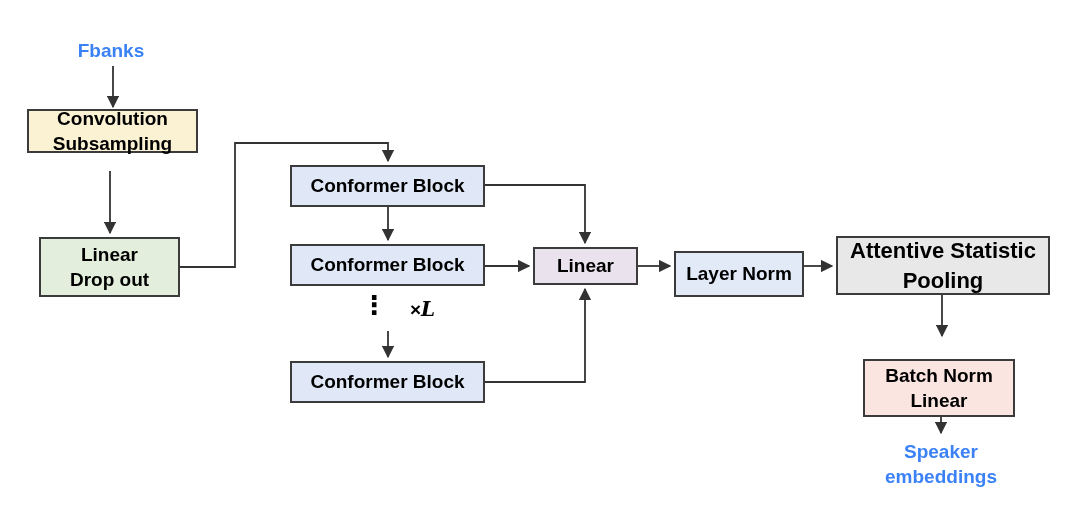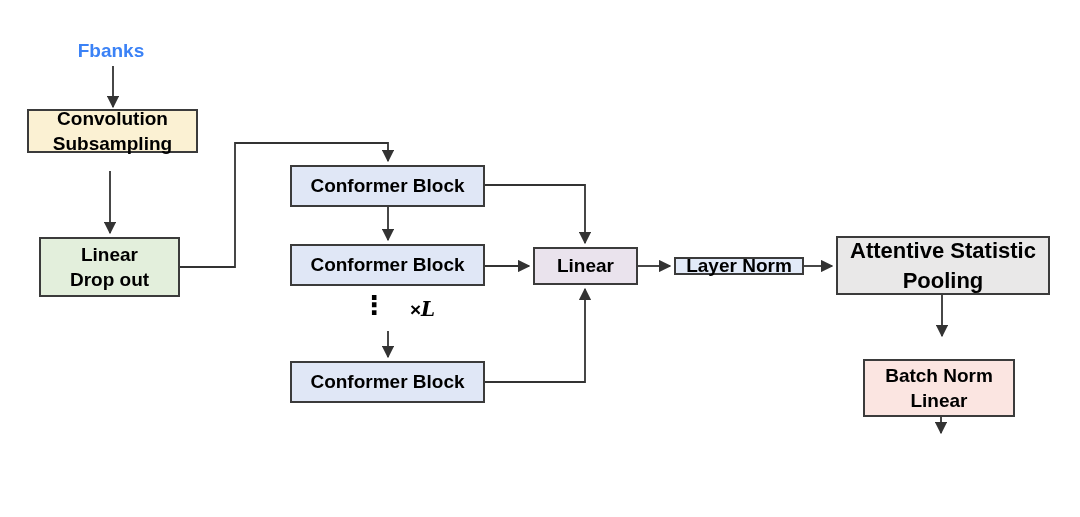--- a/index.html
+++ b/index.html
@@ -113,22 +113,24 @@
   <div class="box fill-blue" style="left:290px; top:244px; width:195px; height:42px;">Conformer Block</div>
 
   <div class="vdots" style="left:361px; top:292px; width:24px;">⋮</div>
 
   <div class="times-l" style="left:410px; top:297px;"><span>×</span><span class="count">L</span></div>
 
   <div class="box fill-blue" style="left:290px; top:361px; width:195px; height:42px;">Conformer Block</div>
 
   <div class="box fill-lilac" style="left:533px; top:247px; width:105px; height:38px;">Linear</div>
 
-  <div class="box fill-ltblue" style="left:674px; top:257px; width:130px; height:18px;">Layer Norm</div>
+  <div class="box fill-ltblue" style="left:674px; top:251px; width:130px; height:46px;">Layer Norm</div>
 
   <div class="box fill-gray" style="left:836px; top:236px; width:214px; height:59px; font-size:22px;">Attentive Statistic
 Pooling</div>
 
   <div class="box fill-pink" style="left:863px; top:340px; width:152px; height:58px;margin-top:19px;">Batch Norm
 Linear</div>
 
+  <div class="free-label" style="left:861px; top:439px; width:160px;">Speaker
+embeddings</div>
 
 </div>
 
 </body></html>

